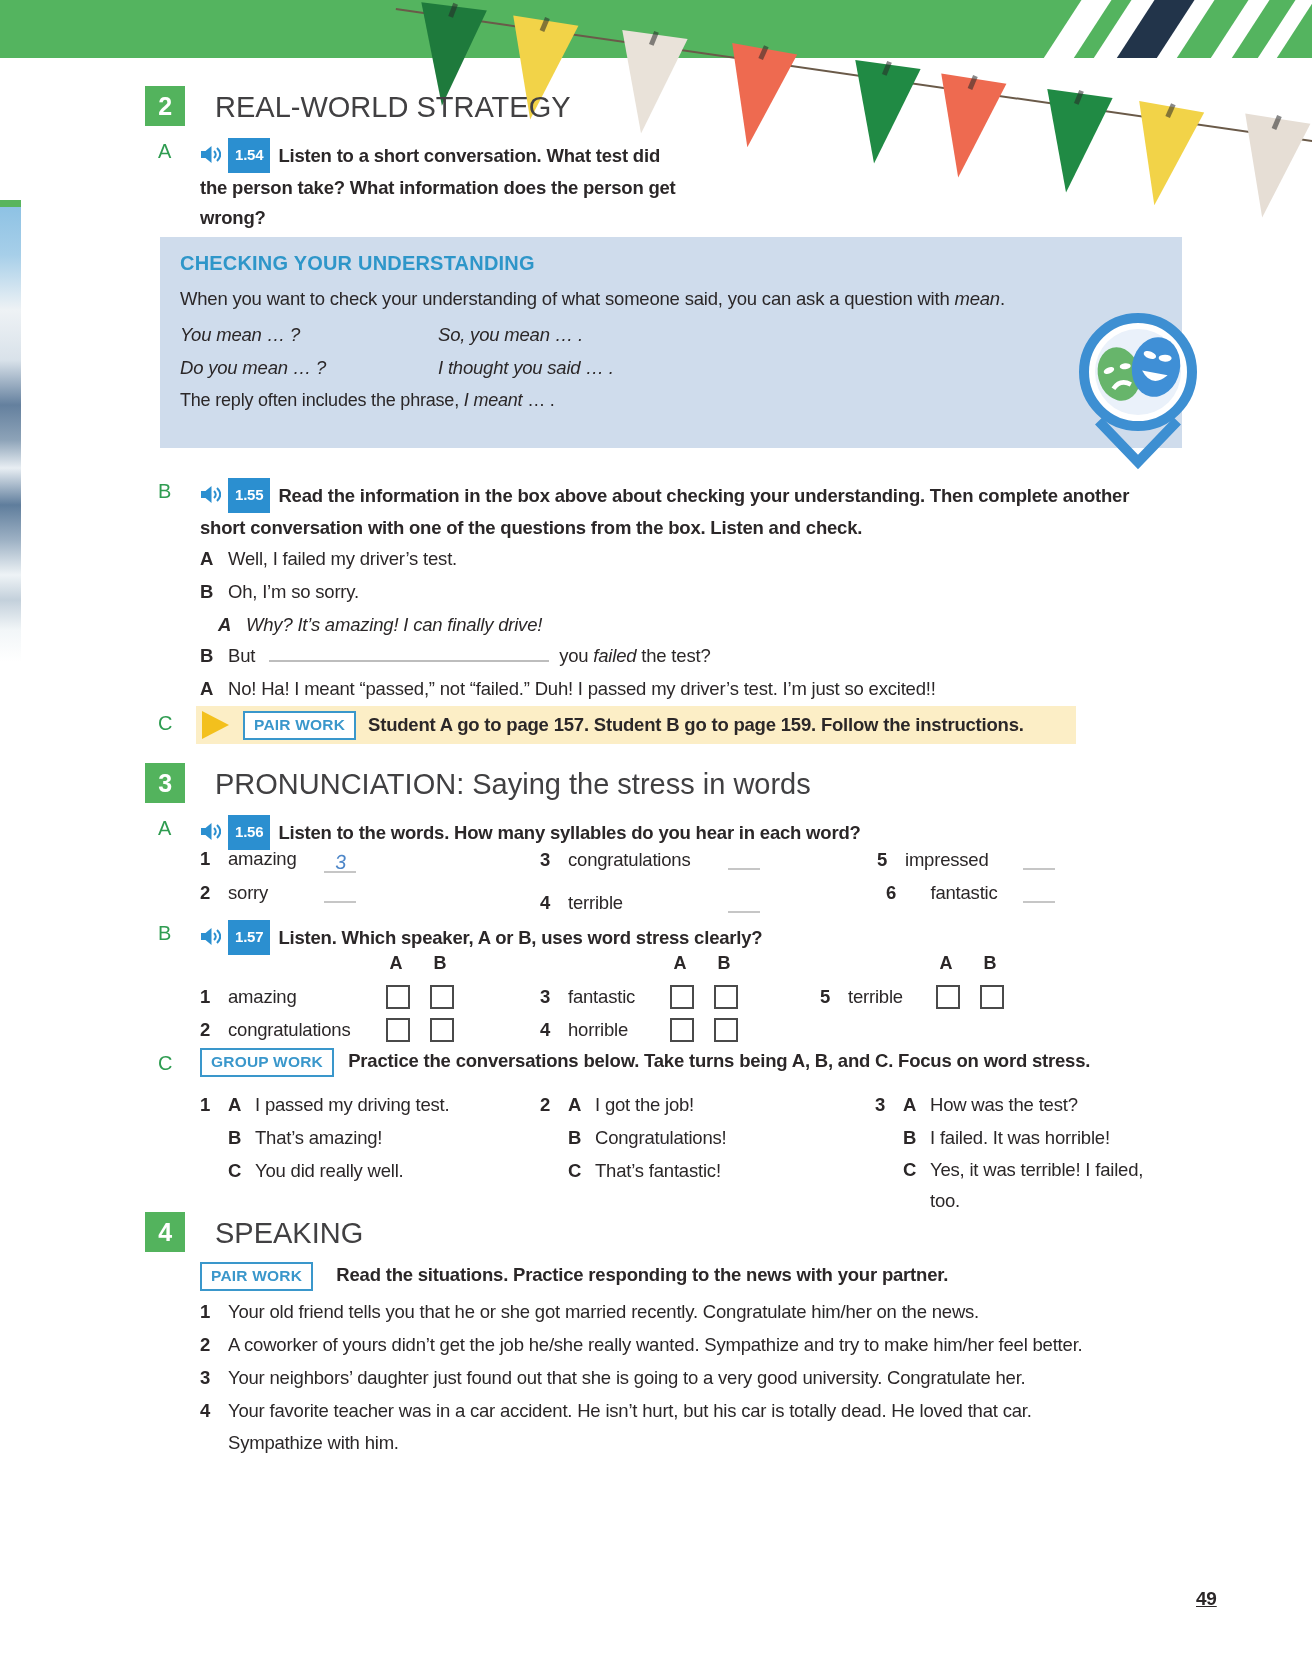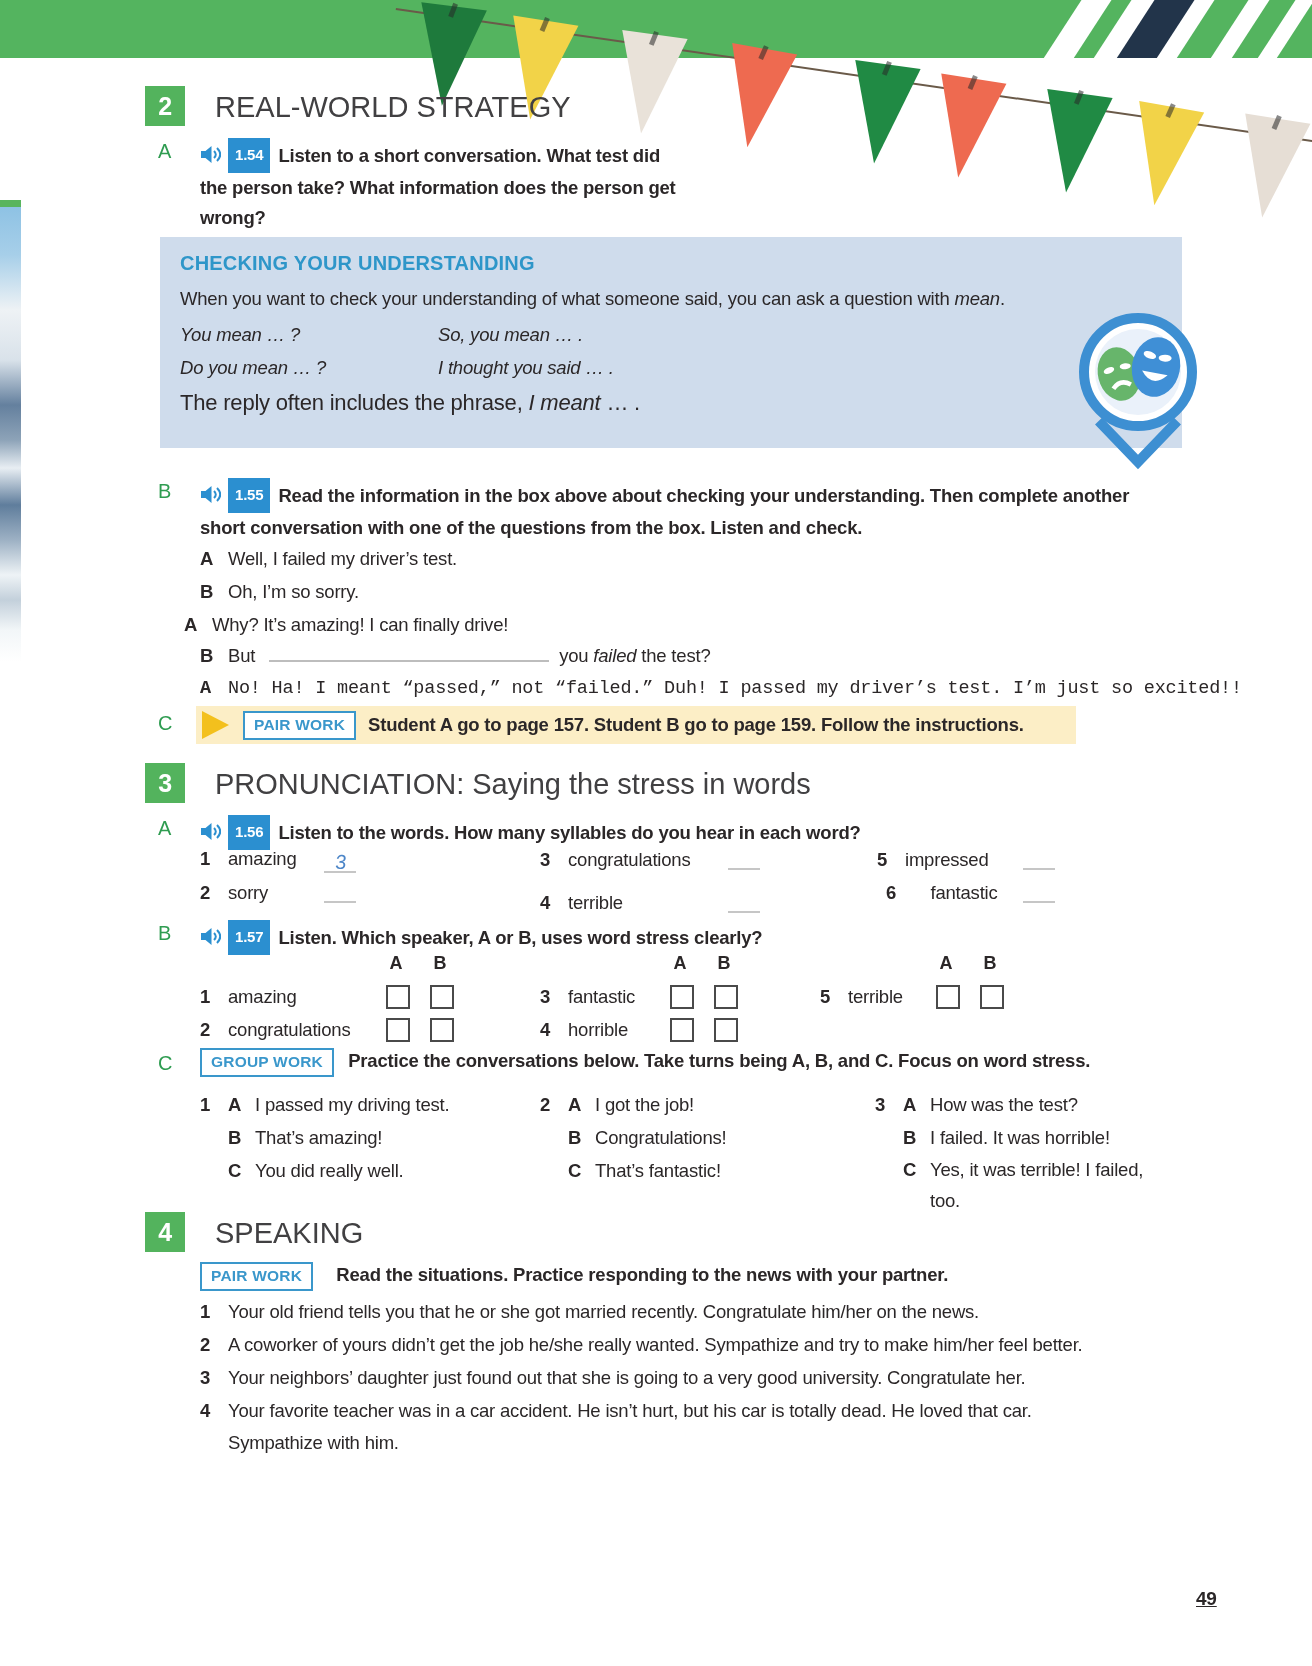--- a/index.html
+++ b/index.html
@@ -64,21 +64,21 @@
   .checkbox { display:inline-block; width:24px; height:24px; border:2px solid #4a4a4a; background:#fff; }
   .cbhead { font-weight:bold; font-size:18px; width:24px; display:inline-block; text-align:center; }
 
   
   .bluebox { position:absolute; left:160px; top:237px; width:1022px; height:211px; background:#cfdcec;
              padding:15px 20px; }
   .bb-title { color:#2e96c9; font-weight:bold; font-size:20px; letter-spacing:0.2px; }
   .bb-para { font-size:18.5px; line-height:29px; margin-top:9px; width:880px; }
   .bb-row { font-size:18.5px; font-style:italic; margin-top:11px; display:flex; }
   .bb-c1 { width:258px; }
-  .bb-reply { font-size:22px; margin-top:11px; }
+  .bb-reply { font-size:18px; margin-top:11px; }
 
   .maskpin { position:absolute; left:1065px; top:308px; width:146px; height:190px; }
 
   
   .wordrow { position:absolute; font-size:18.5px; }
   .wnum { display:inline-block; font-weight:bold; width:28px; }
   .wword { display:inline-block; }
   .cbgroup { position:absolute; font-size:18.5px; }
   .cbrow { height:33px; display:flex; align-items:center; }
   .convcol { position:absolute; font-size:18.5px; }
@@ -173,25 +173,25 @@
       <path d="M1,6 h4.5 l6,-5 v17 l-6,-5 H1 z" fill="#2b8fd0"></path>
       <path d="M14,6 q3.6,3.5 0,7" stroke="#2b8fd0" stroke-width="2" fill="none"></path>
       <path d="M17,3 q6.4,6.4 0,13" stroke="#2b8fd0" stroke-width="2" fill="none"></path>
     </svg><span class="track">1.55</span><b>Read the information in the box above about checking your understanding. Then complete another short conversation with one of the questions from the box. Listen and check.</b>
   </div>
 
   <div class="abs body-line" style="left:200px;top:543px;">
     <span class="dlet">A</span><span>Well, I failed my driver’s test.</span></div>
   <div class="abs body-line" style="left:200px;top:576px;">
     <span class="dlet">B</span><span>Oh, I’m so sorry.</span></div>
-  <div class="abs body-line" style="left:184px;top:609px;">
+  <div class="abs body-line" style="left:218px;top:609px;font-style:italic;">
     <span class="dlet">A</span><span>Why? It’s amazing! I can finally drive!</span></div>
   <div class="abs body-line" style="left:200px;top:640px;">
     <span class="dlet">B</span><span>But</span><span class="blank-long"></span><span>you </span><i>failed</i><span> the test?</span></div>
-  <div class="abs body-line" style="left:200px;top:673px;font-family:Liberation Mono, monospace;">
+  <div class="abs body-line" style="left:200px;top:673px;">
     <span class="dlet">A</span><span>No! Ha! I meant “passed,” not “failed.” Duh! I passed my driver’s test. I’m just so excited!!</span></div>
 
   <div class="rowletter" style="top:712px;">C</div>
   <div class="abs" style="left:0;top:706px;width:1312px;height:38px;">
     <div class="ybar">
       <div class="ytri"></div>
       <span class="workbox">PAIR WORK</span>
       <b style="font-size:18.5px;margin-left:12px;">Student A go to page 157. Student B go to page 159. Follow the instructions.</b>
     </div>
   </div>

